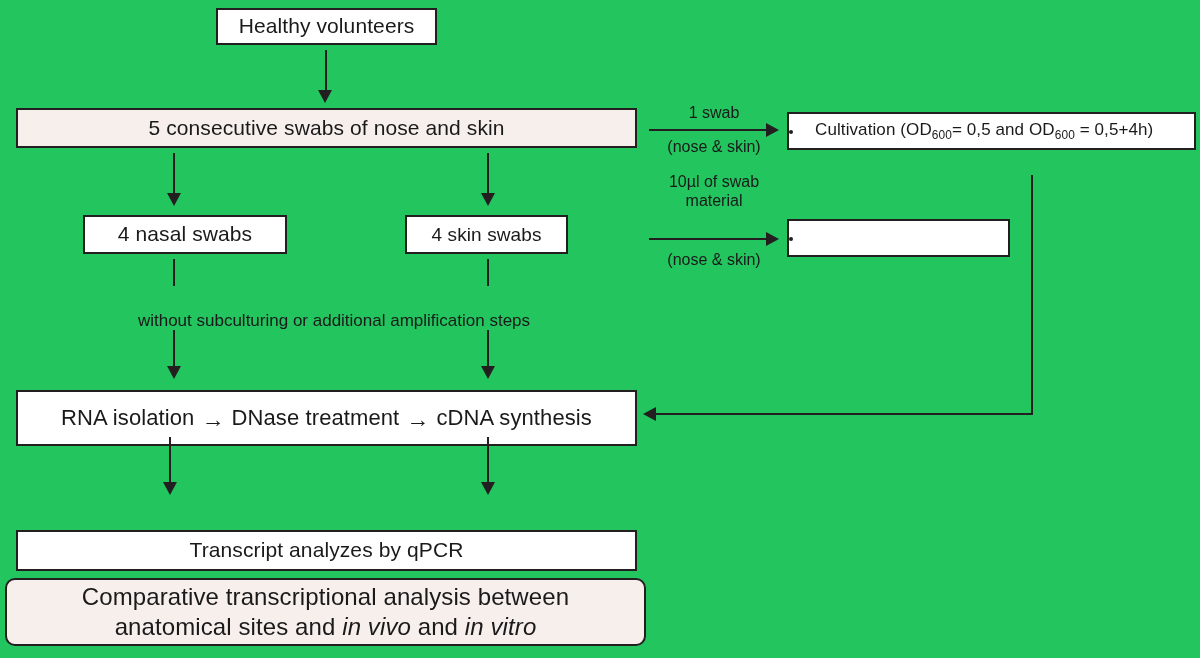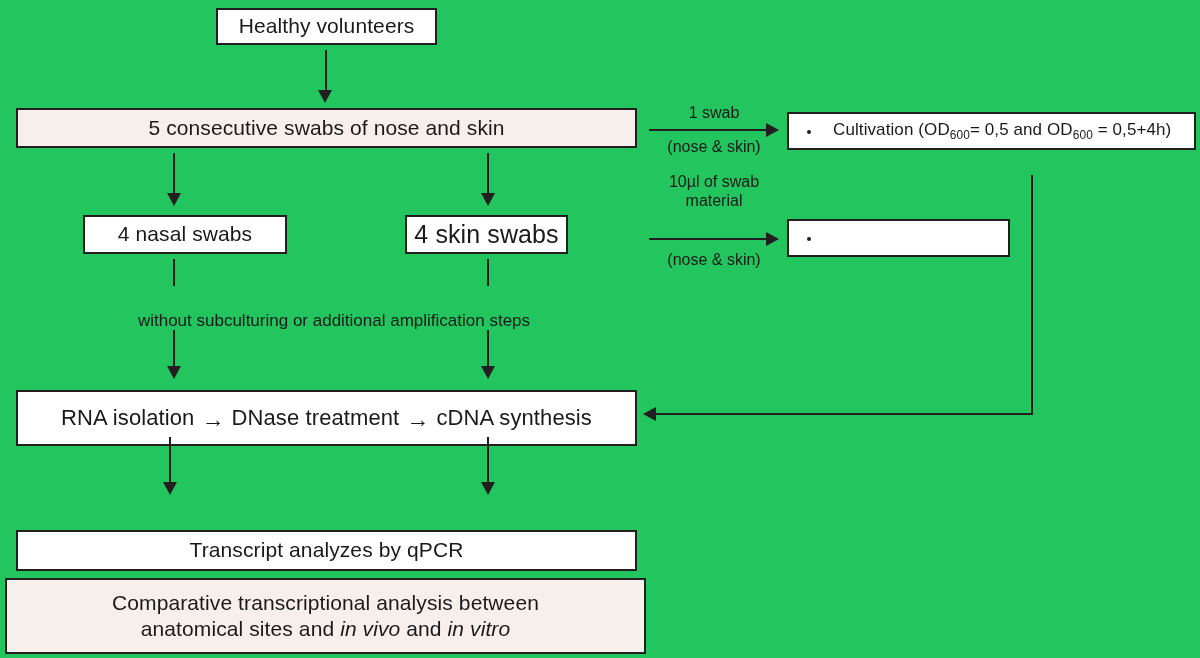--- a/index.html
+++ b/index.html
@@ -29,42 +29,41 @@
     display: flex;
     align-items: center;
     justify-content: center;
     text-align: center;
     line-height: 1.25;
     letter-spacing: 0.1px;
   }
   .box.tinted { background: #f7efec; }
   .box.bulleted {
     justify-content: flex-start;
-    padding-left: 18px;
   }
   .bullet-dot {
     display: inline-block;
     width: 4px;
     height: 4px;
     border-radius: 50%;
     background: #231f20;
     margin-right: 22px;
     flex: 0 0 auto;
     position: relative;
     top: 1px;
   }
 
   
   #box-healthy        { left: 216px; top: 8px;   width: 221px; height: 37px;  font-size: 21px; }
   #box-5swabs         { left: 16px;  top: 108px; width: 621px; height: 40px;  font-size: 21px; }
   #box-nasal          { left: 83px;  top: 215px; width: 204px; height: 39px;  font-size: 21px; }
-  #box-skin           { left: 405px; top: 215px; width: 163px; height: 39px;  font-size: 25px; }
+  #box-skin           { left: 405px; top: 215px; width: 163px; height: 39px;  font-size: 19px; }
   #box-rna            { left: 16px;  top: 390px; width: 621px; height: 56px;  font-size: 22px; }
   #box-qpcr           { left: 16px;  top: 530px; width: 621px; height: 41px;  font-size: 21px; }
-  #box-comparative    { left: 5px;   top: 578px; width: 641px; height: 76px;  font-size: 21px; }
+  #box-comparative    { left: 5px;   top: 578px; width: 641px; height: 68px;  font-size: 24px; border-radius: 10px; }
   #box-cultivation    { left: 787px; top: 112px; width: 409px; height: 38px;  font-size: 17px; }
   #box-quantification { left: 787px; top: 219px; width: 223px; height: 38px;  font-size: 17px; }
 
   
   .vline {
     position: absolute;
     width: 0;
     border-left: 2.5px solid #231f20;
   }
   .hline {

